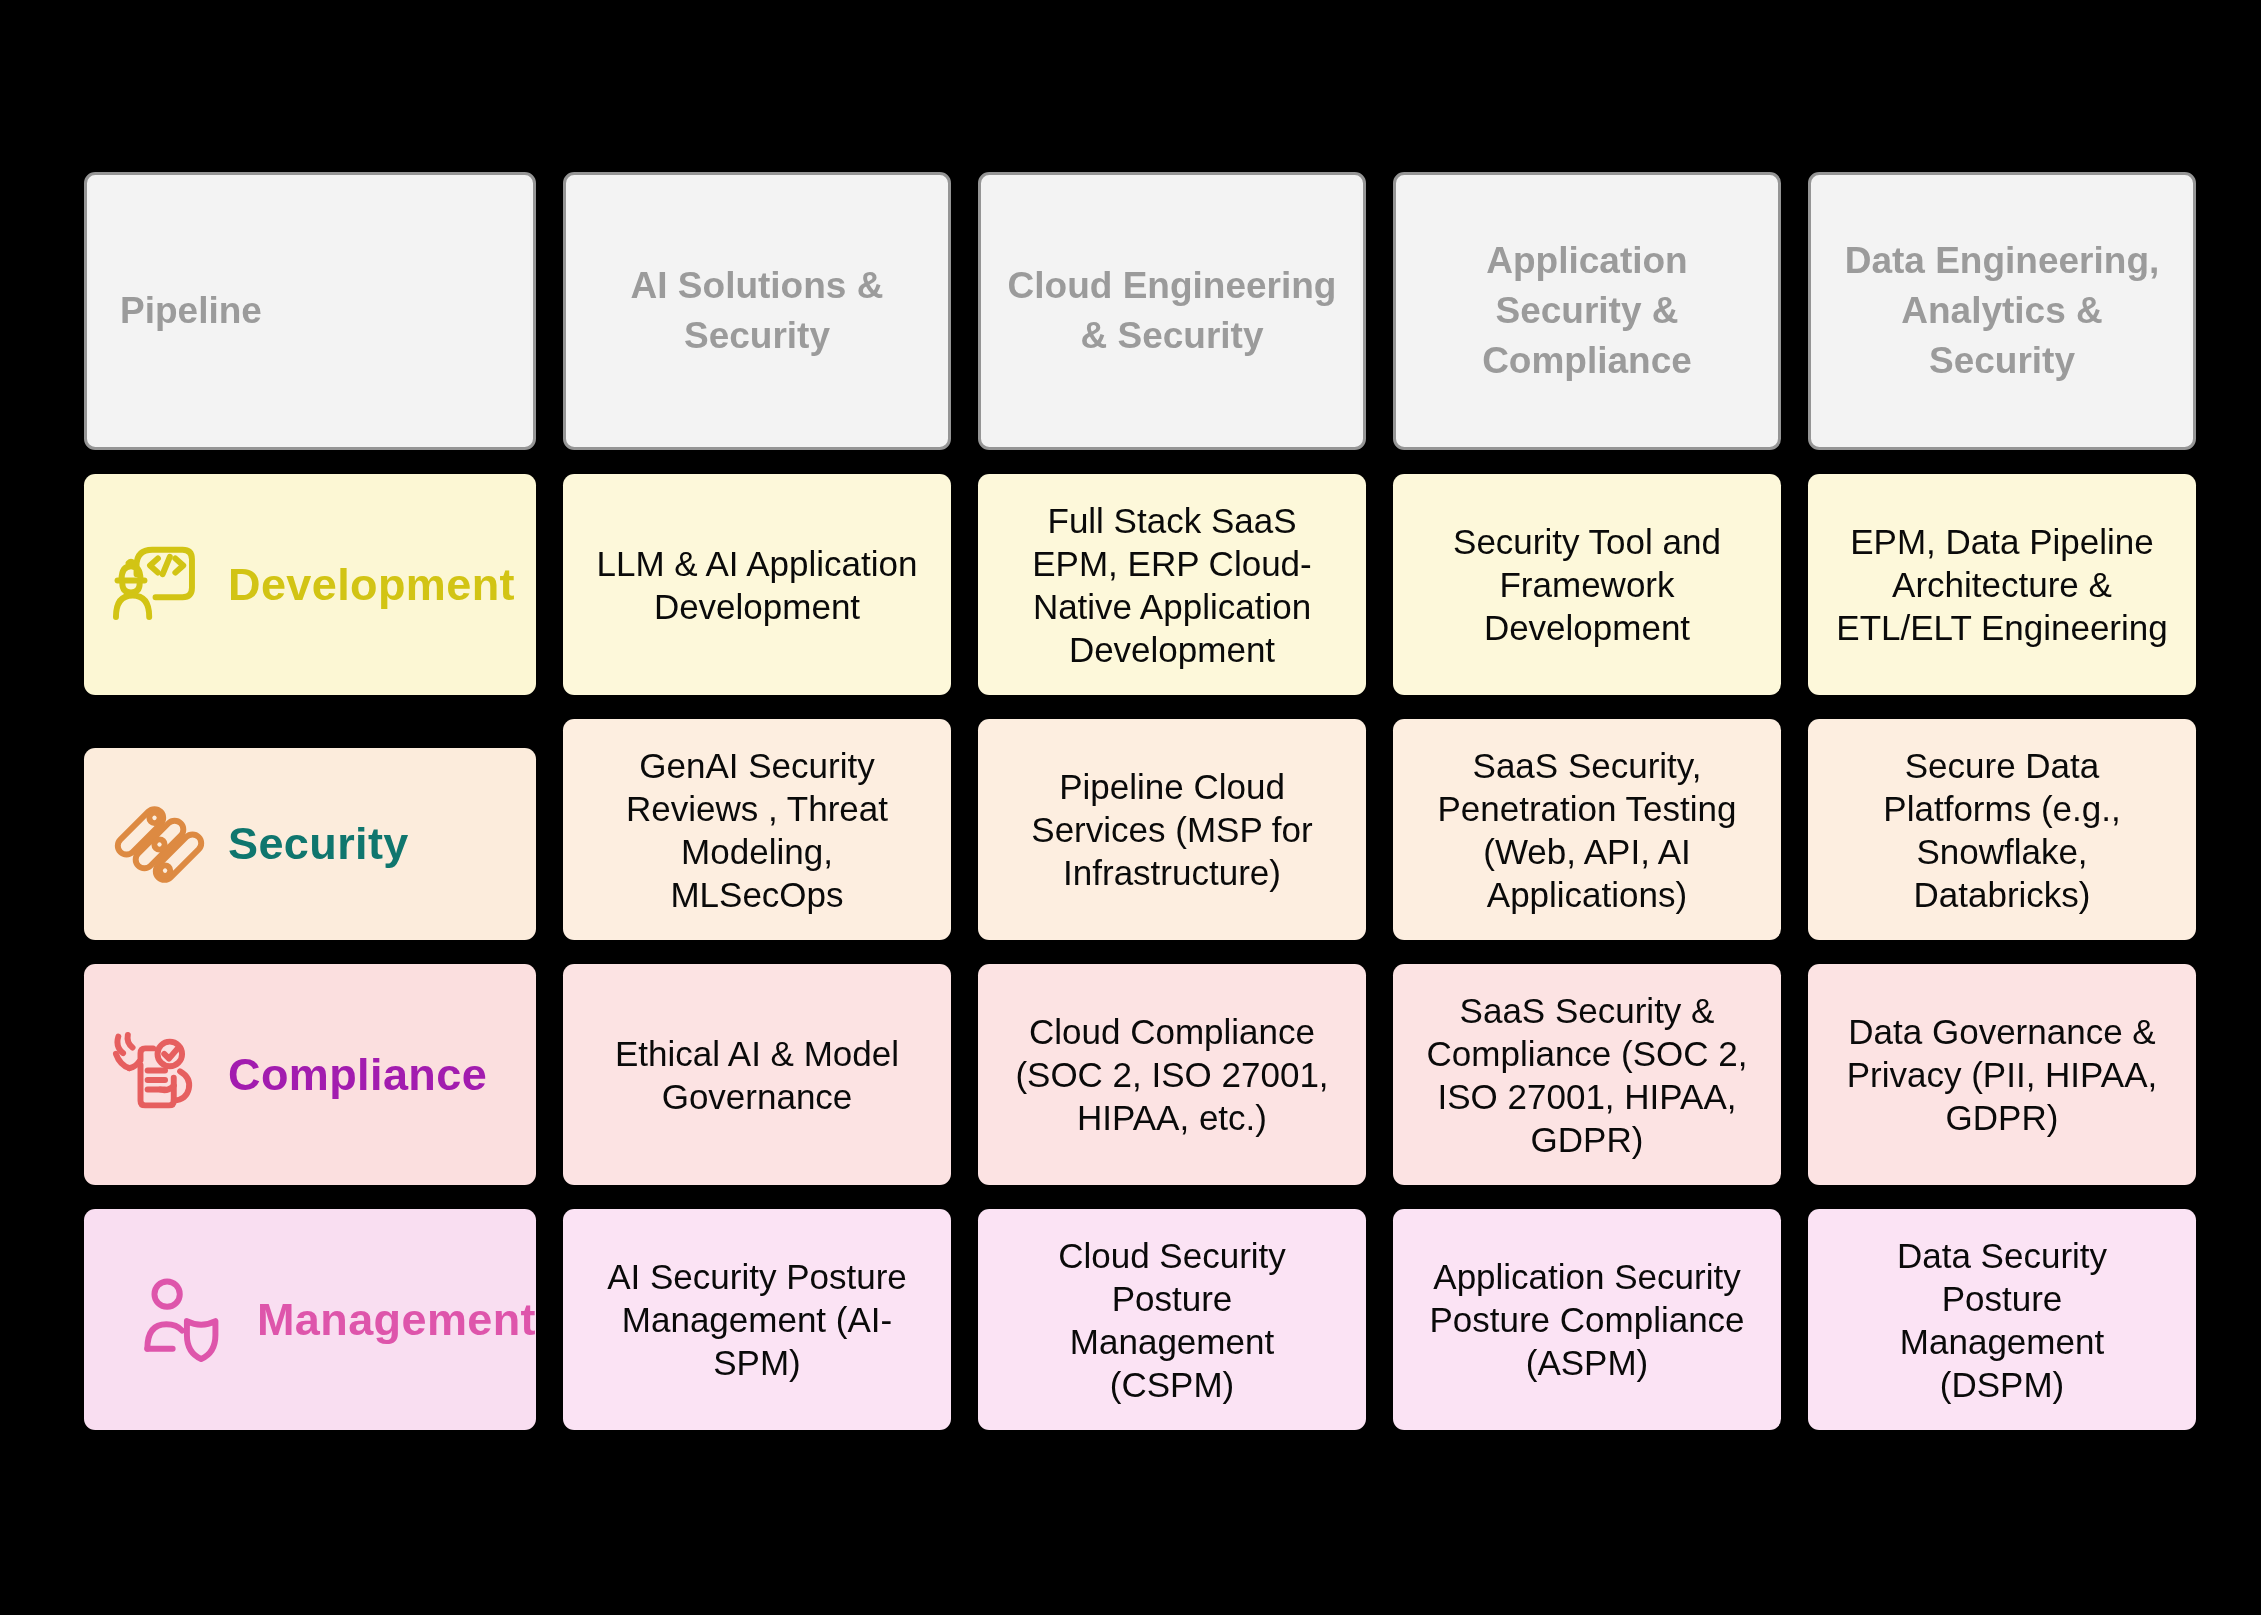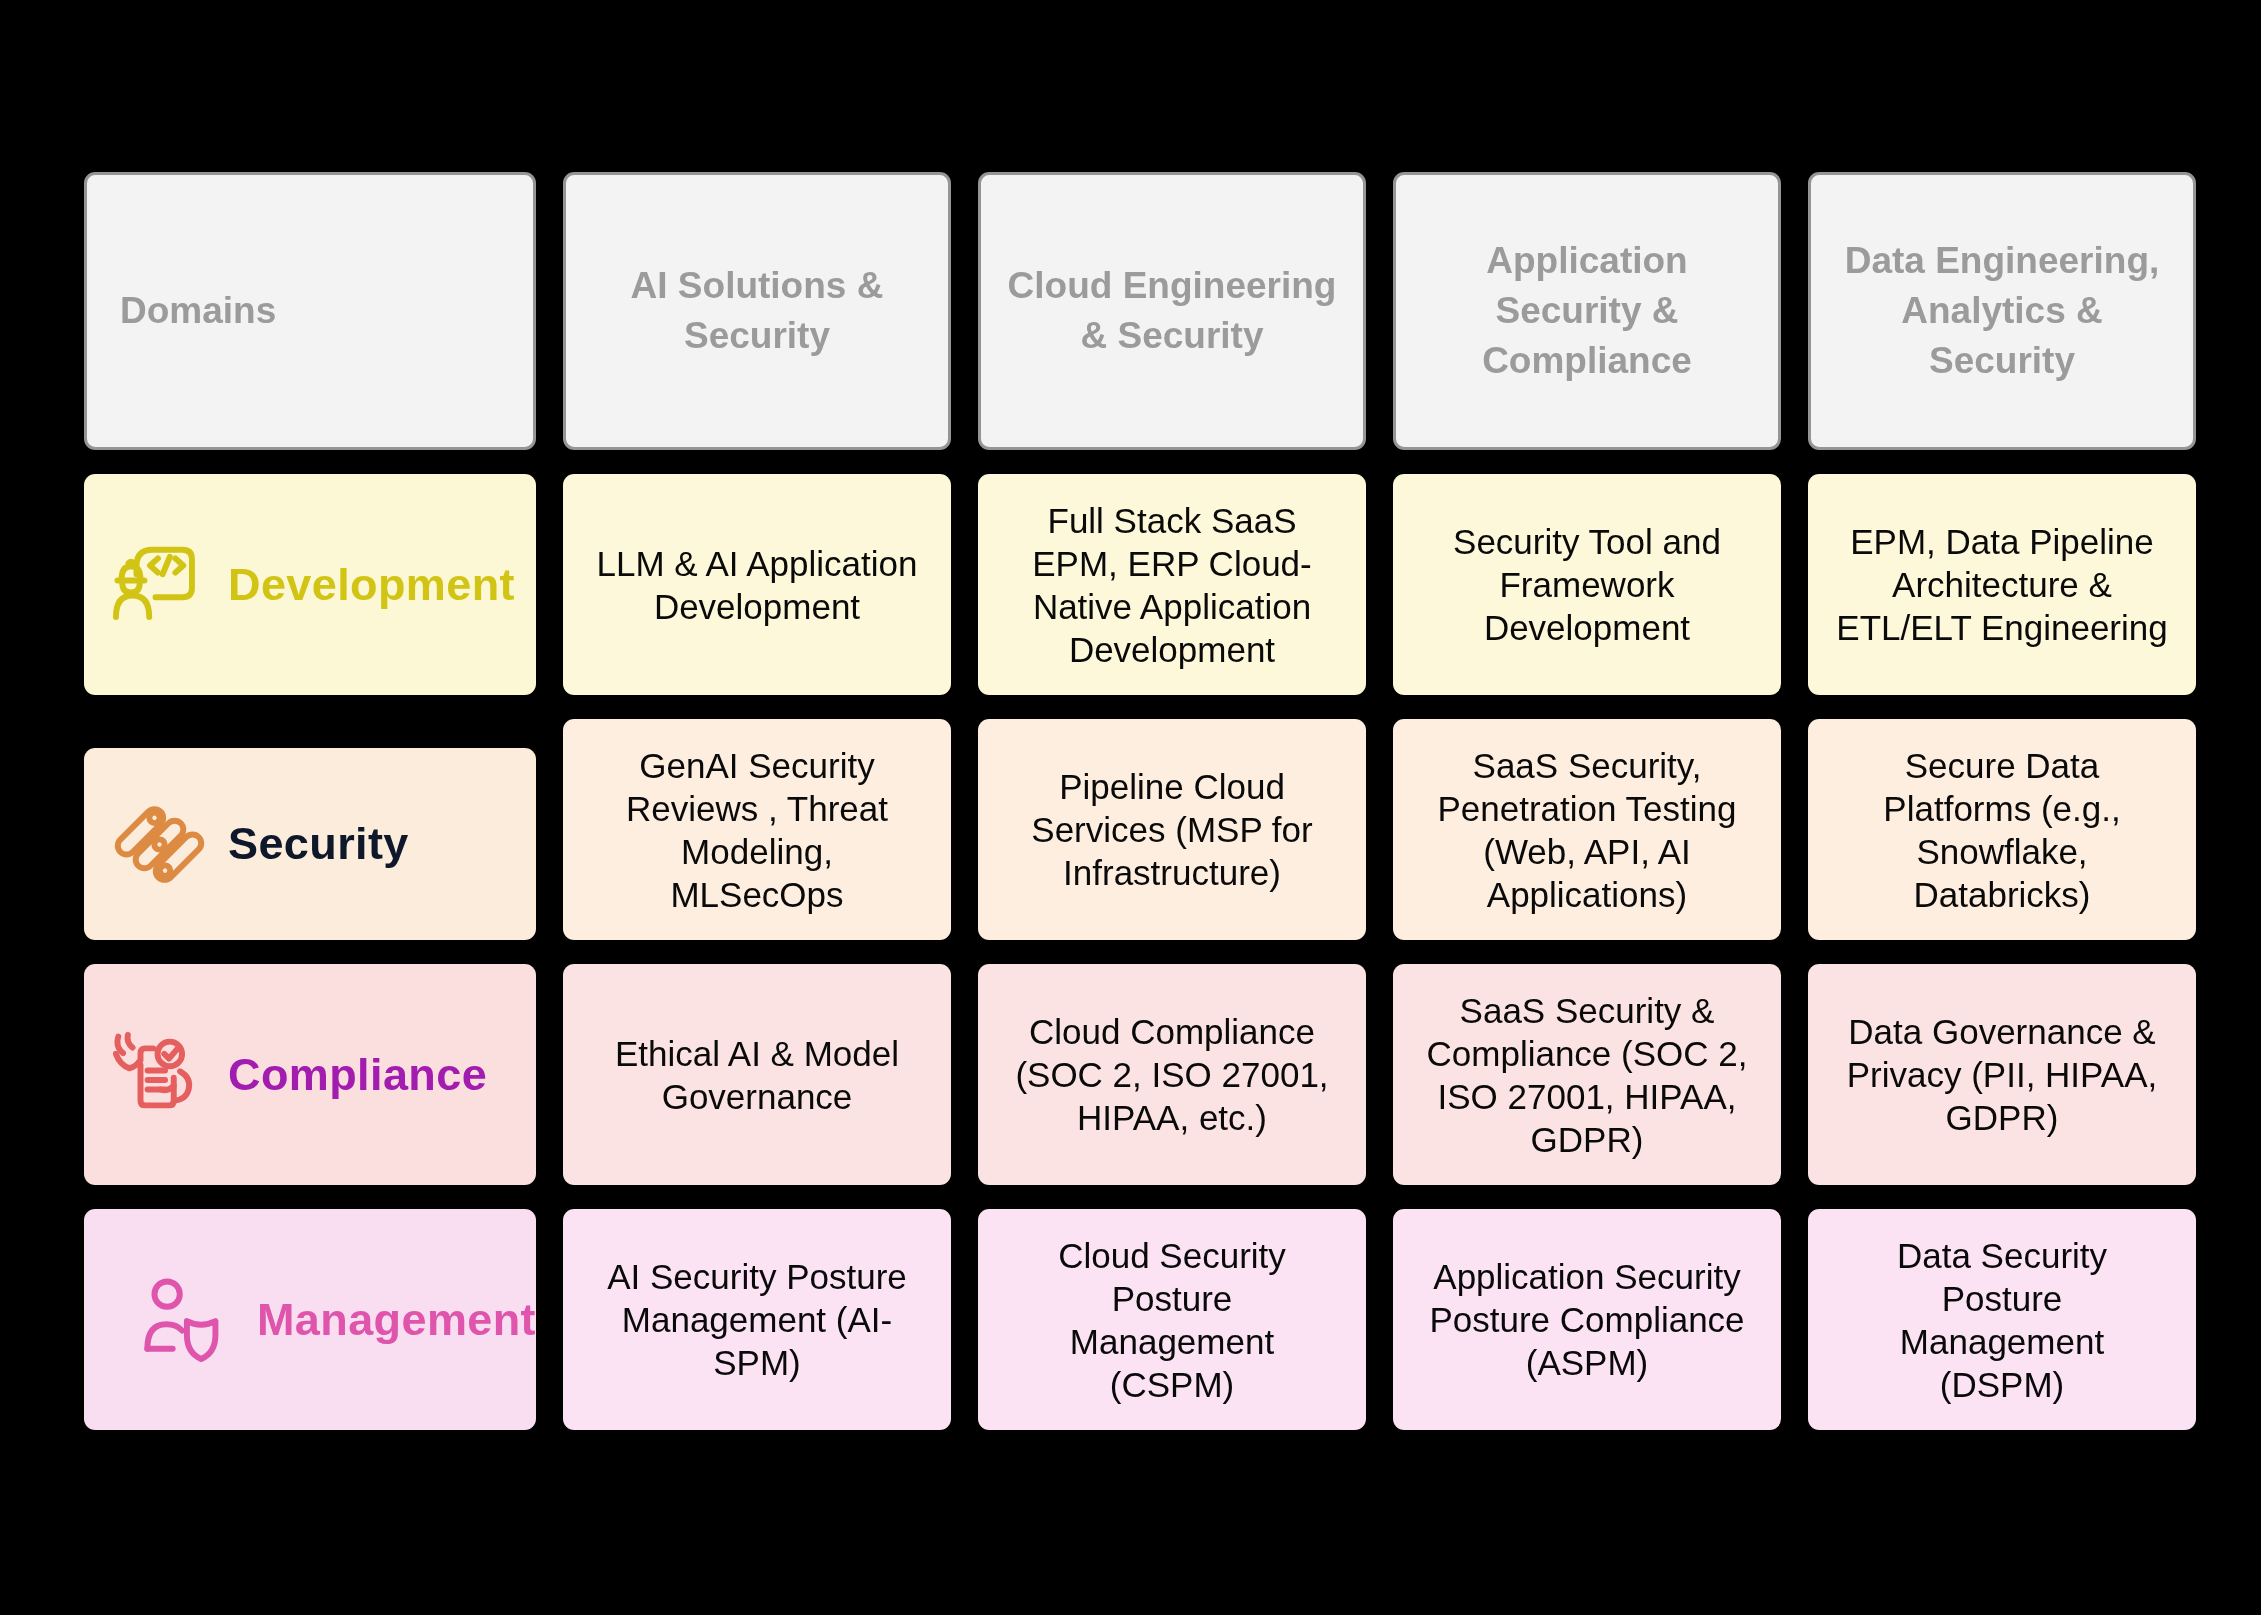--- a/index.html
+++ b/index.html
@@ -52,41 +52,41 @@
     padding-left: 28px;
     gap: 21px;
     font-weight: bold;
     font-size: 45px;
     letter-spacing: 0.4px;
   }
   .lcell svg { flex: 0 0 auto; display: block; }
 
   .lcell.dev  { background: #fcf7d4; color: #d2c414; }
   .row-dev    { background: #fdf8da; }
-  .lcell.sec  { background: #fcecdc; color: #0f172a; margin-top: 29px; }
+  .lcell.sec  { background: #fcecdc; color: #0f766e; margin-top: 29px; }
   .row-sec    { background: #fdeee0; }
   .lcell.comp { background: #fbdfdf; color: #a21caf; }
   .row-comp   { background: #fce3e3; }
   .lcell.mgmt { background: #f9def1; color: #de55ab; justify-content: flex-end; }
   .row-mgmt   { background: #fbe3f4; }
 
   .icon-stroke {
     fill: none;
     stroke-width: 7.5;
     stroke-linecap: round;
     stroke-linejoin: round;
   }
 </style>
 </head>
 <body>
 
 <div class="matrix">
 
   <div class="cell hcell domains">
-    <span>Domains</span>
+    <span>Pipeline</span>
   </div>
   <div class="cell hcell">
     <span>AI Solutions &amp; Security</span>
   </div>
   <div class="cell hcell">
     <span>Cloud Engineering &amp; Security</span>
   </div>
   <div class="cell hcell">
     <span>Application Security &amp; Compliance</span>
   </div>

